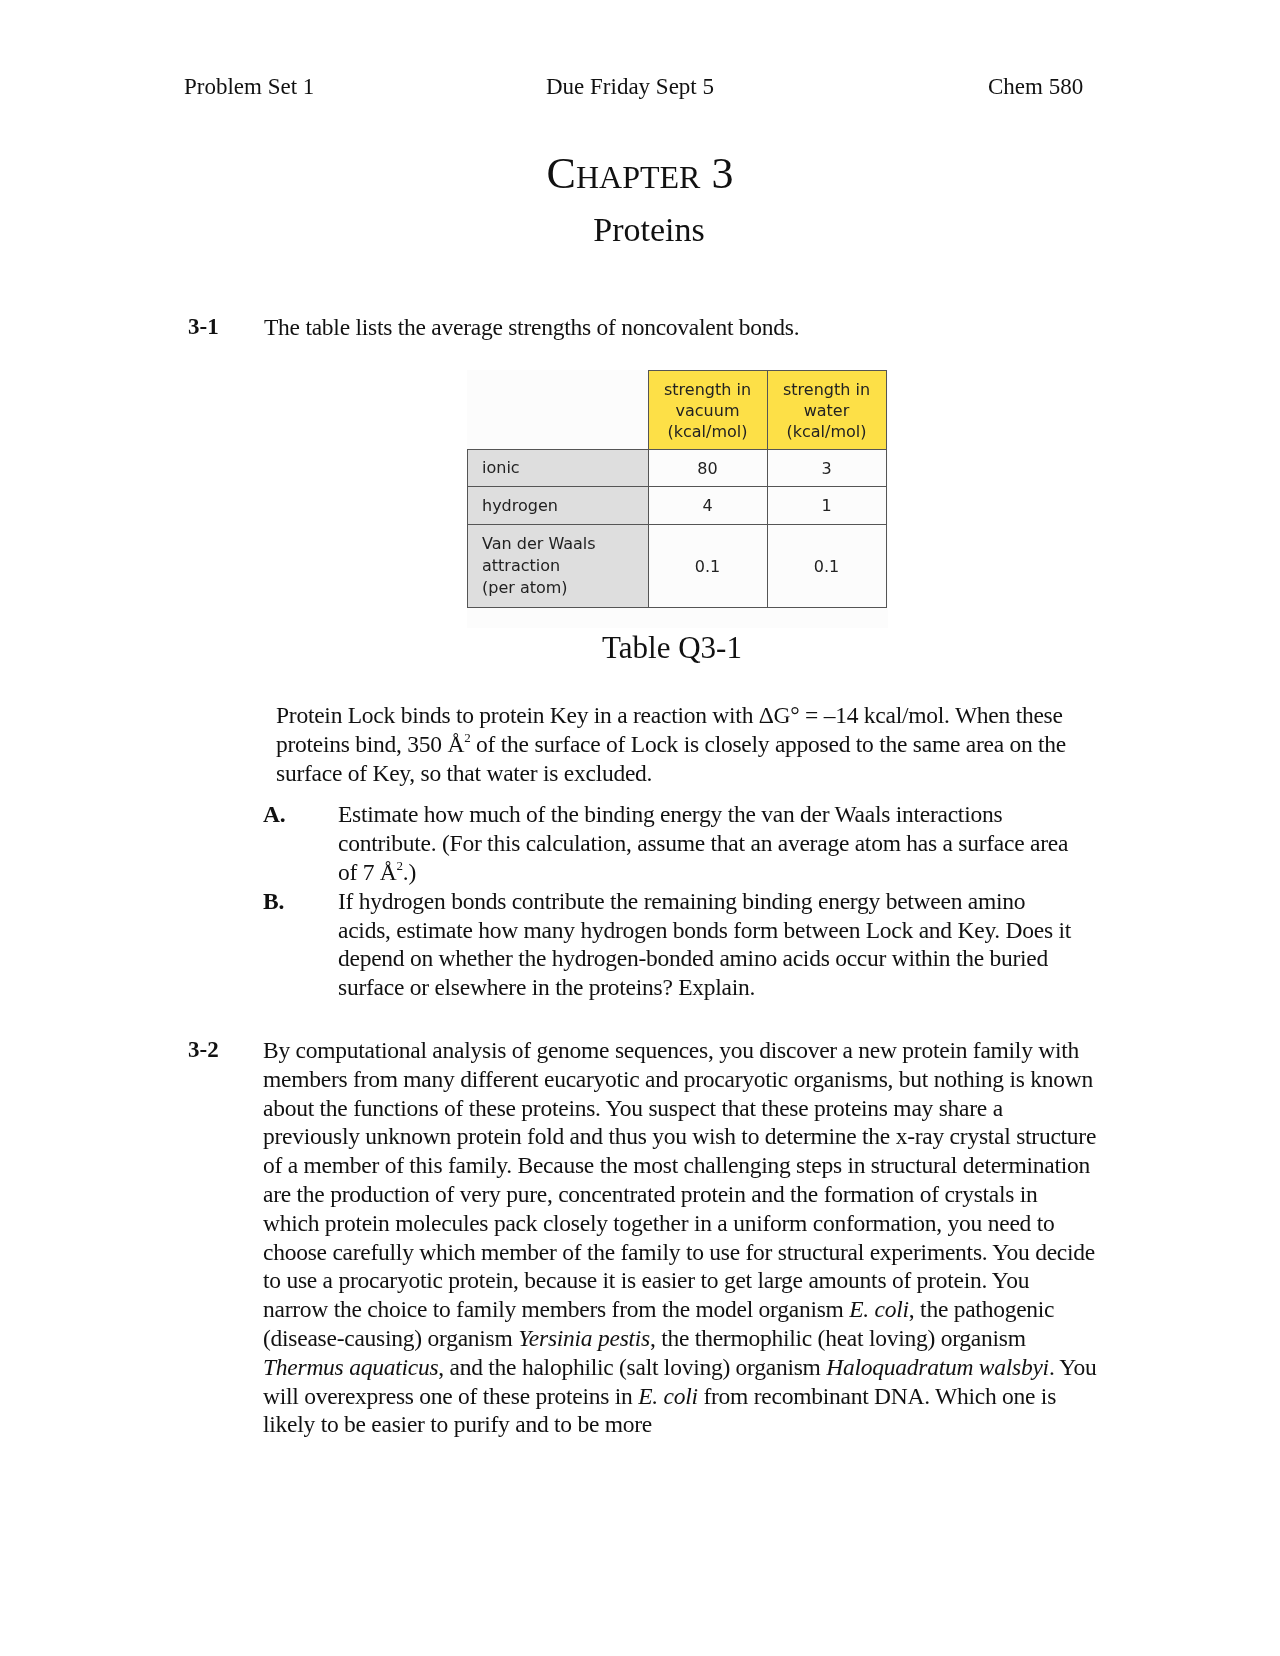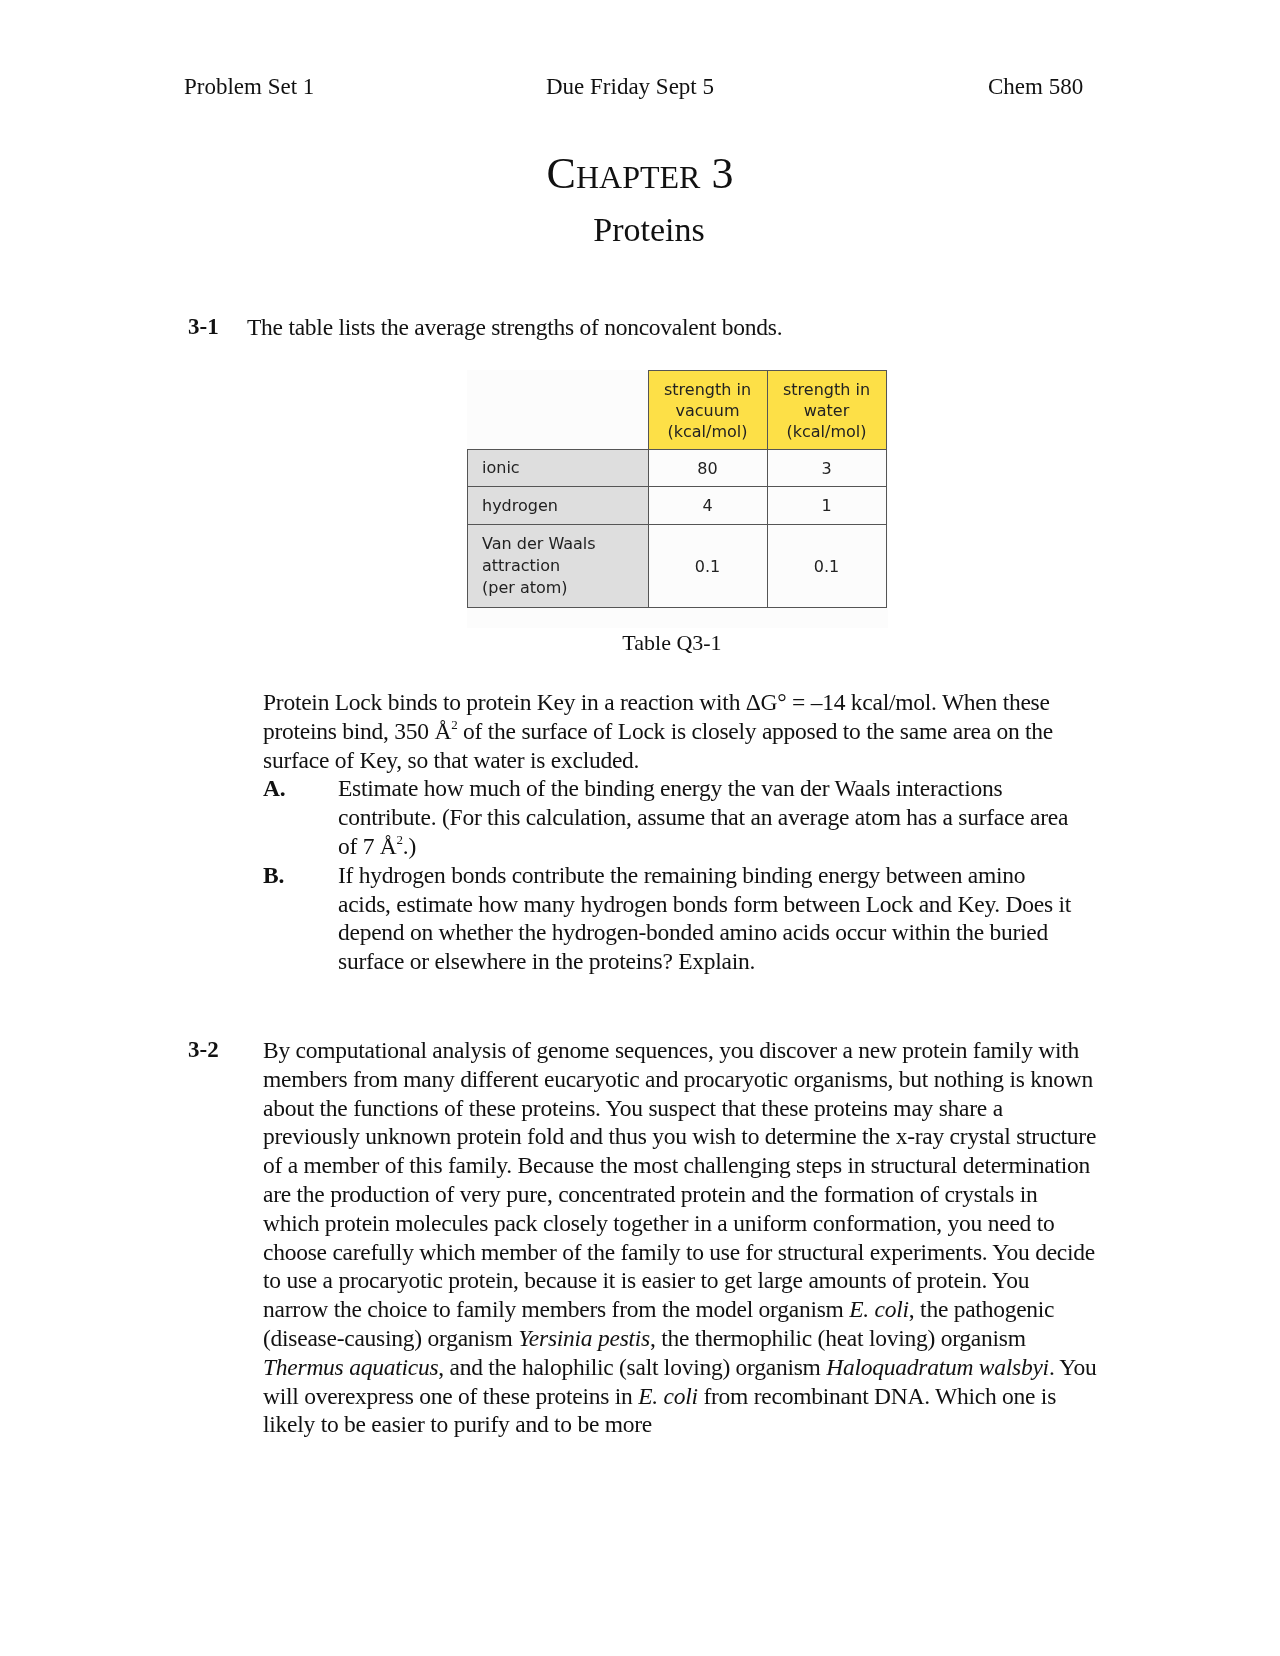--- a/index.html
+++ b/index.html
@@ -5,25 +5,25 @@
   html, body { margin: 0; padding: 0; background: #ffffff; }
   body { width: 1280px; height: 1656px; position: relative; overflow: hidden;
          font-family: "Liberation Serif", "DejaVu Serif", serif; color: #111; }
   .abs { position: absolute; }
   .hdr { top: 74px; font-size: 23px; }
   .chapter { left: 0; width: 1280px; text-align: center; top: 152px; font-size: 44px; line-height: 1; }
   .chapter .sc { font-size: 32px; }
   .subtitle { left: 0; width: 1280px; text-align: center; top: 211px; font-size: 34px; padding-left: 9px; }
   .qnum { font-weight: bold; font-size: 23px; left: 188px; }
   .para { font-size: 23.5px; line-height: 28.8px; letter-spacing: -0.25px; }
-  .para p { margin: 0; }
+  .para p { margin: 13px; }
   .item { position: relative; padding-left: 75px; }
   .item .lbl { position: absolute; left: 0; top: 0; font-weight: bold; }
   sup { font-size: 13px; vertical-align: 10px; line-height: 0; }
-  .caption { left: 0; width: 1280px; text-align: center; top: 630px; font-size: 22px; padding-left: 64px; box-sizing: border-box; }
+  .caption { left: 0; width: 1280px; text-align: center; top: 630px; font-size: 31px; padding-left: 64px; box-sizing: border-box; }
 
   
   .tblwrap { left: 467px; top: 370px; width: 421px; height: 258px; background: #fcfcfc; }
   table.bonds { position: absolute; left: 0; top: 0; border-collapse: collapse;
                 font-family: "DejaVu Sans", "Liberation Sans", sans-serif; font-size: 16px; color: #222; }
   table.bonds td, table.bonds th { border: 1.5px solid #555; padding: 0; }
   table.bonds th { background: #fde047; font-weight: normal; text-align: center; line-height: 21px; height: 78px; }
   table.bonds th.blank { background: #fcfcfc; border-top: none; border-left: none; }
   table.bonds td.rowlbl { background: #dedede; text-align: left; padding-left: 14px; line-height: 22px; margin-left: 33px; }
   table.bonds td.val { background: #fcfcfc; text-align: center; }
@@ -36,21 +36,21 @@
 <div class="abs hdr" style="left:546px;">Due Friday Sept 5</div>
 <div class="abs hdr" style="left:988px;">Chem 580</div>
 
 <div class="abs chapter">
   <span>C</span><span class="sc">HAPTER</span>
   <span>3</span>
 </div>
 <div class="abs subtitle">Proteins</div>
 
 <div class="abs qnum" style="top:314px;">3-1</div>
-<div class="abs para" style="left:247px; top:313px; width:830px;">The table lists the average strengths of noncovalent bonds.</div>
+<div class="abs para" style="left:264px; top:313px; width:830px;">The table lists the average strengths of noncovalent bonds.</div>
 
 <div class="abs tblwrap">
   <table class="bonds">
     <tbody>
         <tr>
       <th class="blank c1"></th>
       <th class="c2">
         <div>strength in</div>
         <div>vacuum</div>
         <div>(kcal/mol)</div>

